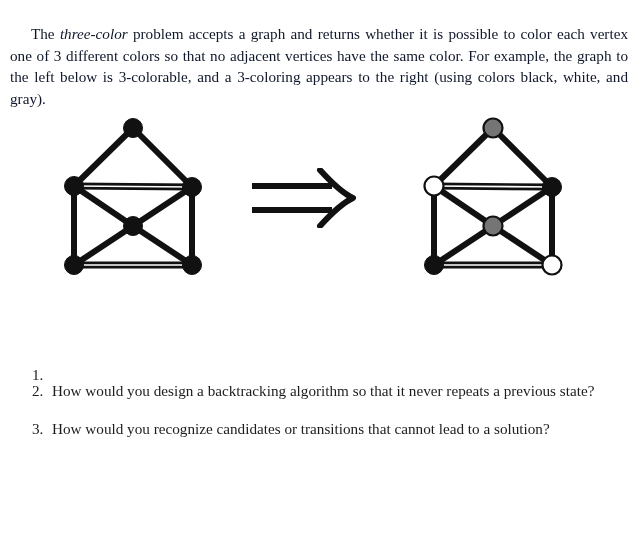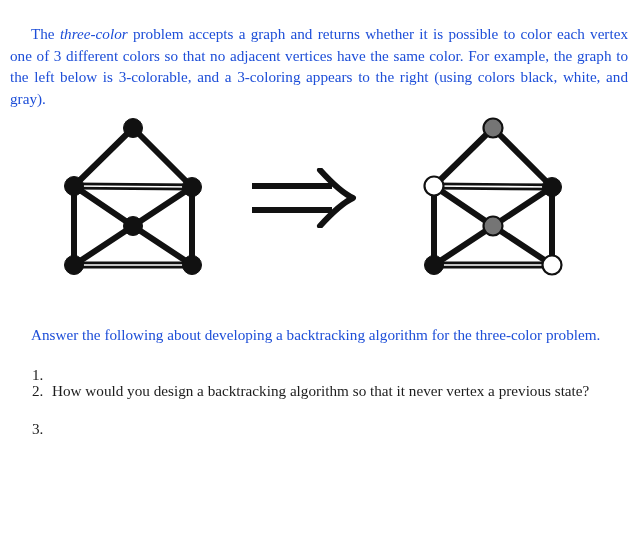--- a/index.html
+++ b/index.html
@@ -22,21 +22,21 @@
     box-sizing: border-box;
   }
 
   
   .para {
     position: absolute;
     font-size: 15.2px;
     line-height: 21.5px;
     text-align: justify;
     text-justify: inter-word;
-    color: #1d4ed8;
+    color: #0f172a;
   }
   #intro-paragraph {
     left: 10px;
     top: 8px;
     width: 618px;
     text-indent: 21px;
   }
   #answer-paragraph {
     left: 10px;
     top: 309px;
@@ -152,28 +152,28 @@
         <circle cx="87" cy="20" r="9.5" fill="#757575" stroke="#111111" stroke-width="2.2"></circle>
         <circle cx="28" cy="78" r="9.5" fill="#ffffff" stroke="#111111" stroke-width="2.2"></circle>
         <circle cx="146" cy="79" r="9.5" fill="#111111" stroke="#111111" stroke-width="1"></circle>
         <circle cx="87" cy="118" r="9.5" fill="#757575" stroke="#111111" stroke-width="2.2"></circle>
         <circle cx="28" cy="157" r="9.5" fill="#111111" stroke="#111111" stroke-width="1"></circle>
         <circle cx="146" cy="157" r="9.5" fill="#ffffff" stroke="#111111" stroke-width="2.2"></circle>
       </svg>
 
   </div>
 
-  <p class="para" id="answer-paragraph">Answer the following about developing a backtracking algorithm for the three-color problem.</p>
 
   <ol class="qlist" id="question-list">
     <li class="qitem">
       <span class="qnum">1.</span>
     </li>
     <li class="qitem">
       <span class="qnum">2.</span>
-      <span>How would you design a backtracking algorithm so that it never vertex a previous state?</span>
+      <span>How would you design a backtracking algorithm so that it never repeats a previous state?</span>
     </li>
     <li class="qitem">
       <span class="qnum">3.</span>
+      <span>How would you recognize candidates or transitions that cannot lead to a solution?</span>
     </li>
   </ol>
 
 </div>
 
 </body></html>

